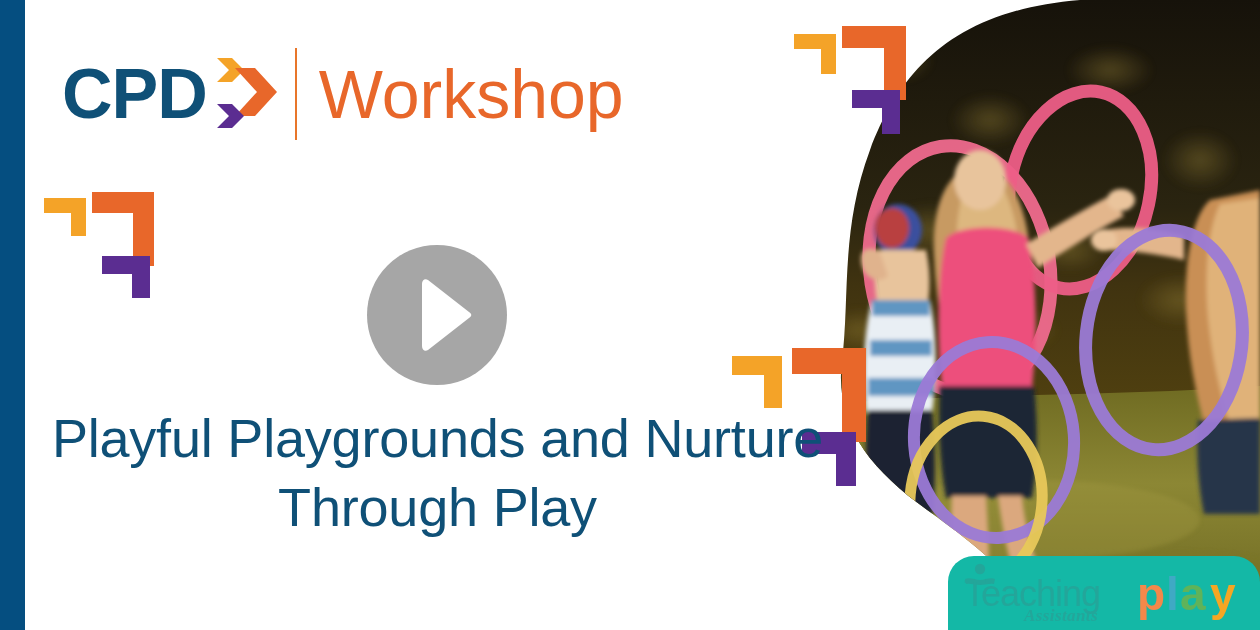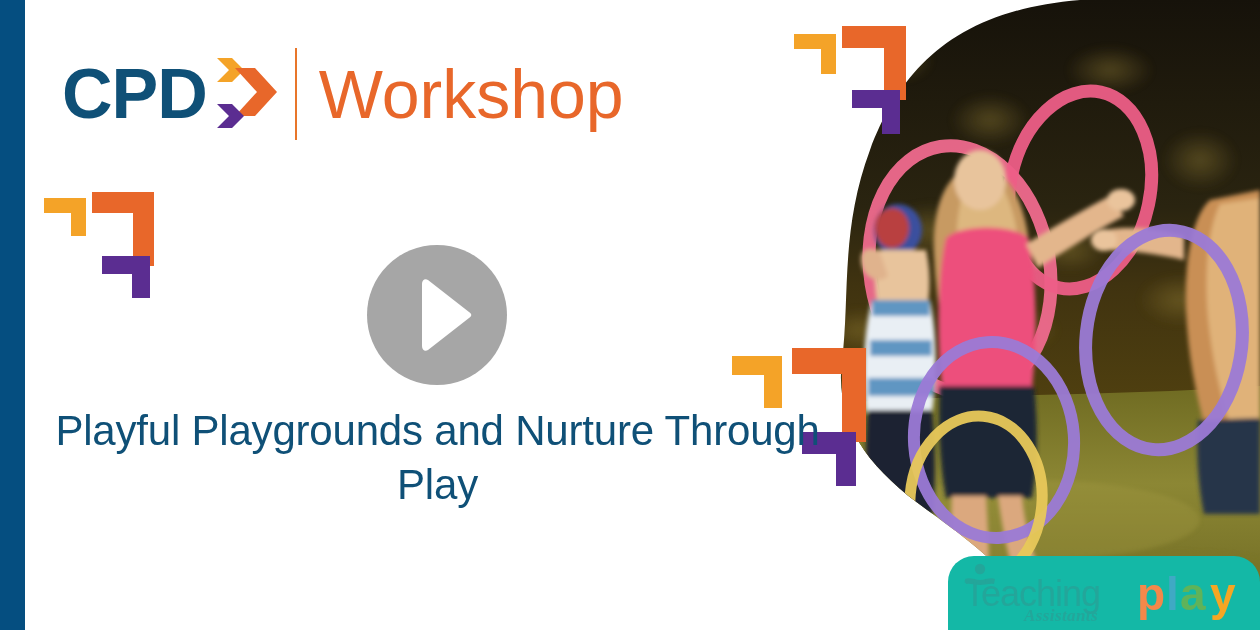--- a/index.html
+++ b/index.html
@@ -101,21 +101,21 @@
   .title-line1 {
     font-family:"Liberation Sans", sans-serif;
     font-weight:bold;
     font-size:42px;
     line-height:1.12;
     letter-spacing:-0.2px;
   }
   .title-line2 {
     font-family:"Liberation Sans", sans-serif;
     font-weight:normal;
-    font-size:42px;
+    font-size:54px;
     line-height:1.28;
     letter-spacing:-0.2px;
     margin-top:6px;
   }
 
   
   .logo-plate {
     position:absolute;
     left:948px; top:556px;
     width:312px; height:74px;

